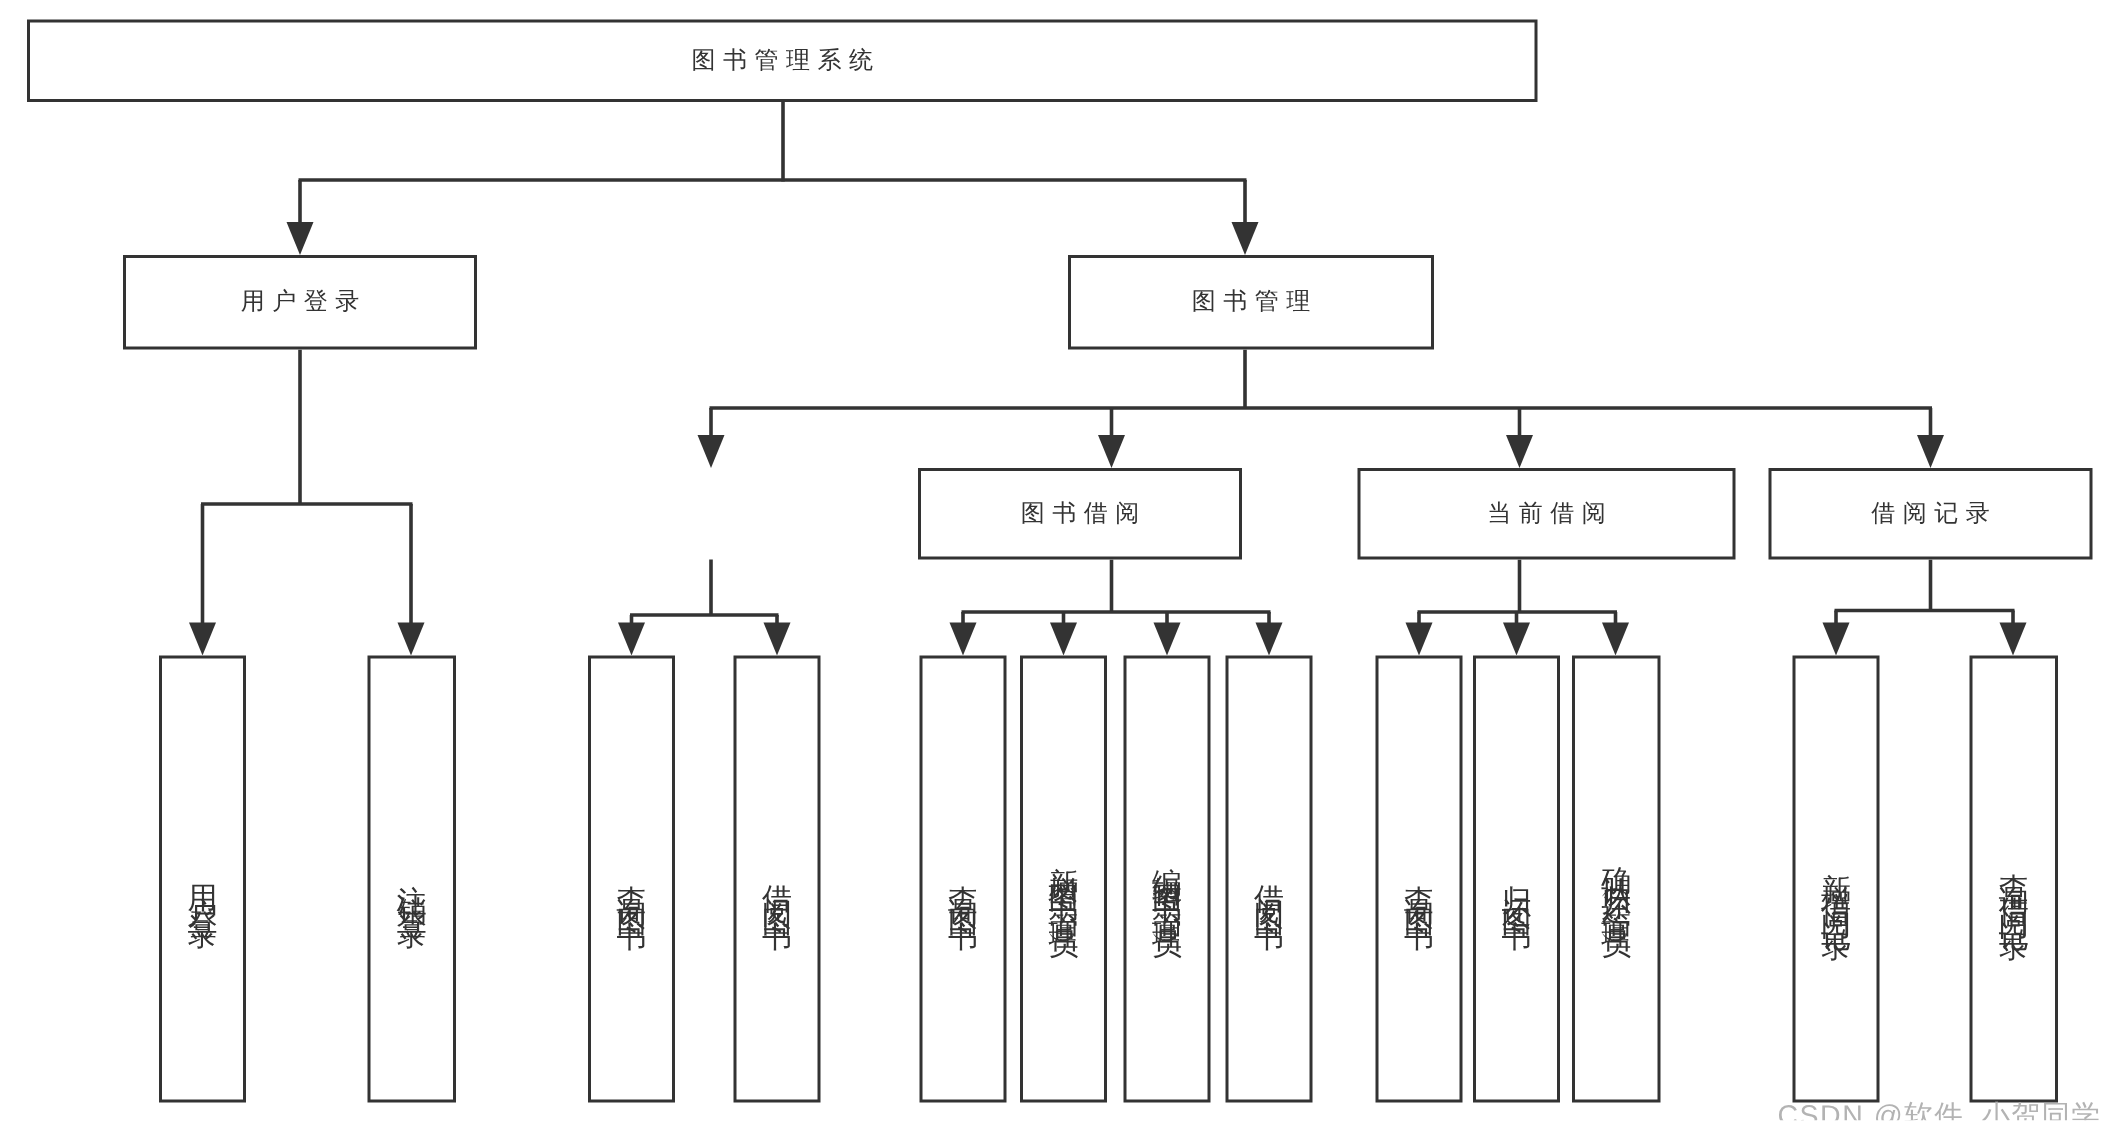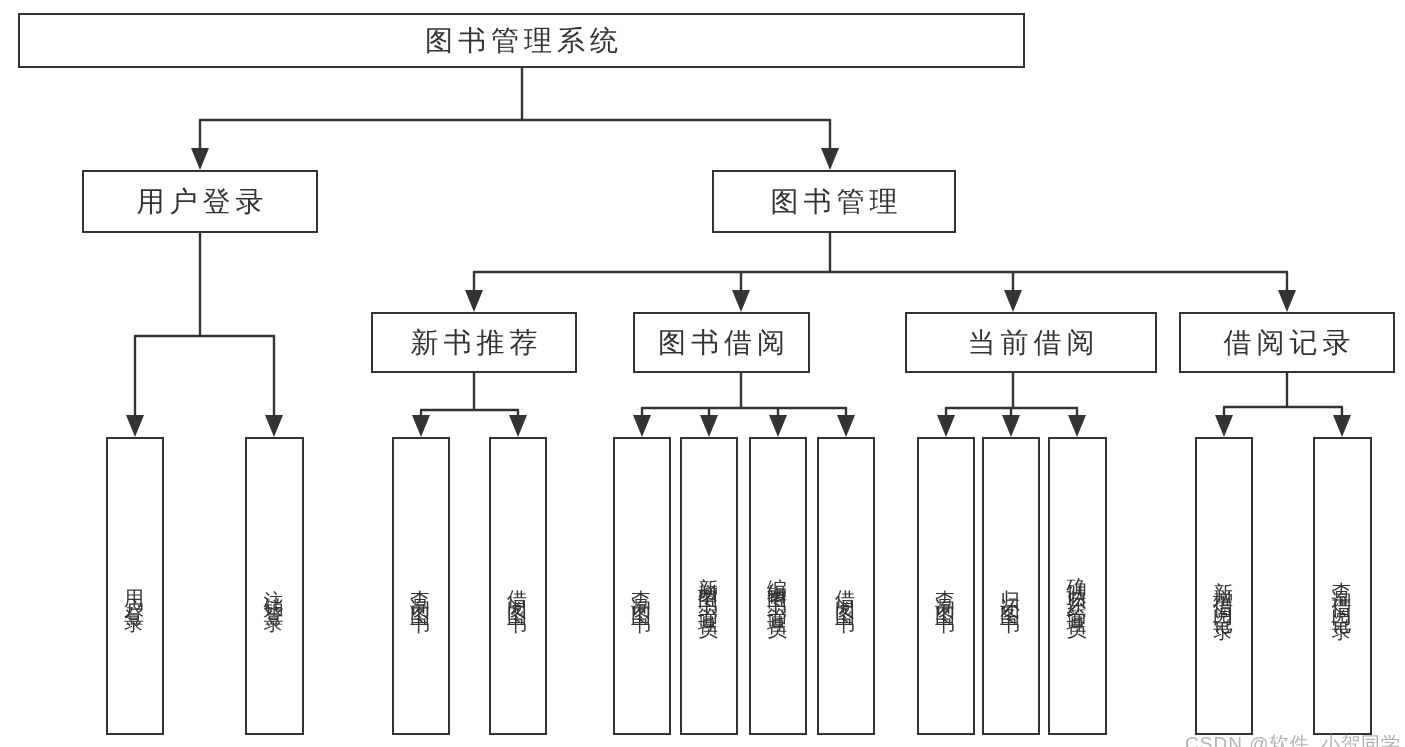--- a/index.html
+++ b/index.html
@@ -28,21 +28,21 @@
   .connectors polygon { fill: var(--line); }
   .node {
     position: absolute;
     z-index: 2;
     background: var(--background);
     border: 2px solid var(--line);
     color: var(--text);
     display: flex;
     align-items: center;
     justify-content: center;
-    font-size: 28px;
+    font-size: 16px;
     letter-spacing: 5px;
     text-indent: 5px; 
     white-space: nowrap;
   }
   .node.leaf {
     writing-mode: vertical-lr;
     font-size: 20px;
     letter-spacing: 8px;
     text-indent: 8px;
     white-space: normal;
@@ -127,22 +127,21 @@
     <line x1="1342" y1="407" x2="1342" y2="419"></line>
     <polygon points="1215,415 1233,415 1224,437"></polygon>
     <polygon points="1333,415 1351,415 1342,437"></polygon>
   </svg>
 
   <div class="node" style="left:18px;top:13px;width:1007px;height:55px">图书管理系统</div>
 
   <div class="node" style="left:82px;top:170px;width:236px;height:63px">用户登录</div>
   <div class="node" style="left:712px;top:170px;width:244px;height:63px">图书管理</div>
 
-  <div class="node" style="left:371px;top:312px;width:206px;height:61px">新书推荐</div>
-  <div class="node" style="left:633px;top:312px;width:177px;height:61px">图书借阅</div>
+  <div class="node" style="left:612px;top:312px;width:216px;height:61px">图书借阅</div>
   <div class="node" style="left:905px;top:312px;width:252px;height:61px">当前借阅</div>
   <div class="node" style="left:1179px;top:312px;width:216px;height:61px">借阅记录</div>
 
   <div class="node leaf" style="left:106px;top:437px;width:58px;height:298px">用户登录</div>
   <div class="node leaf" style="left:245px;top:437px;width:59px;height:298px">注销登录</div>
 
   <div class="node leaf" style="left:392px;top:437px;width:58px;height:298px">查询图书</div>
   <div class="node leaf" style="left:489px;top:437px;width:58px;height:298px">借阅图书</div>
 
   <div class="node leaf" style="left:613px;top:437px;width:58px;height:298px">查询图书</div>

